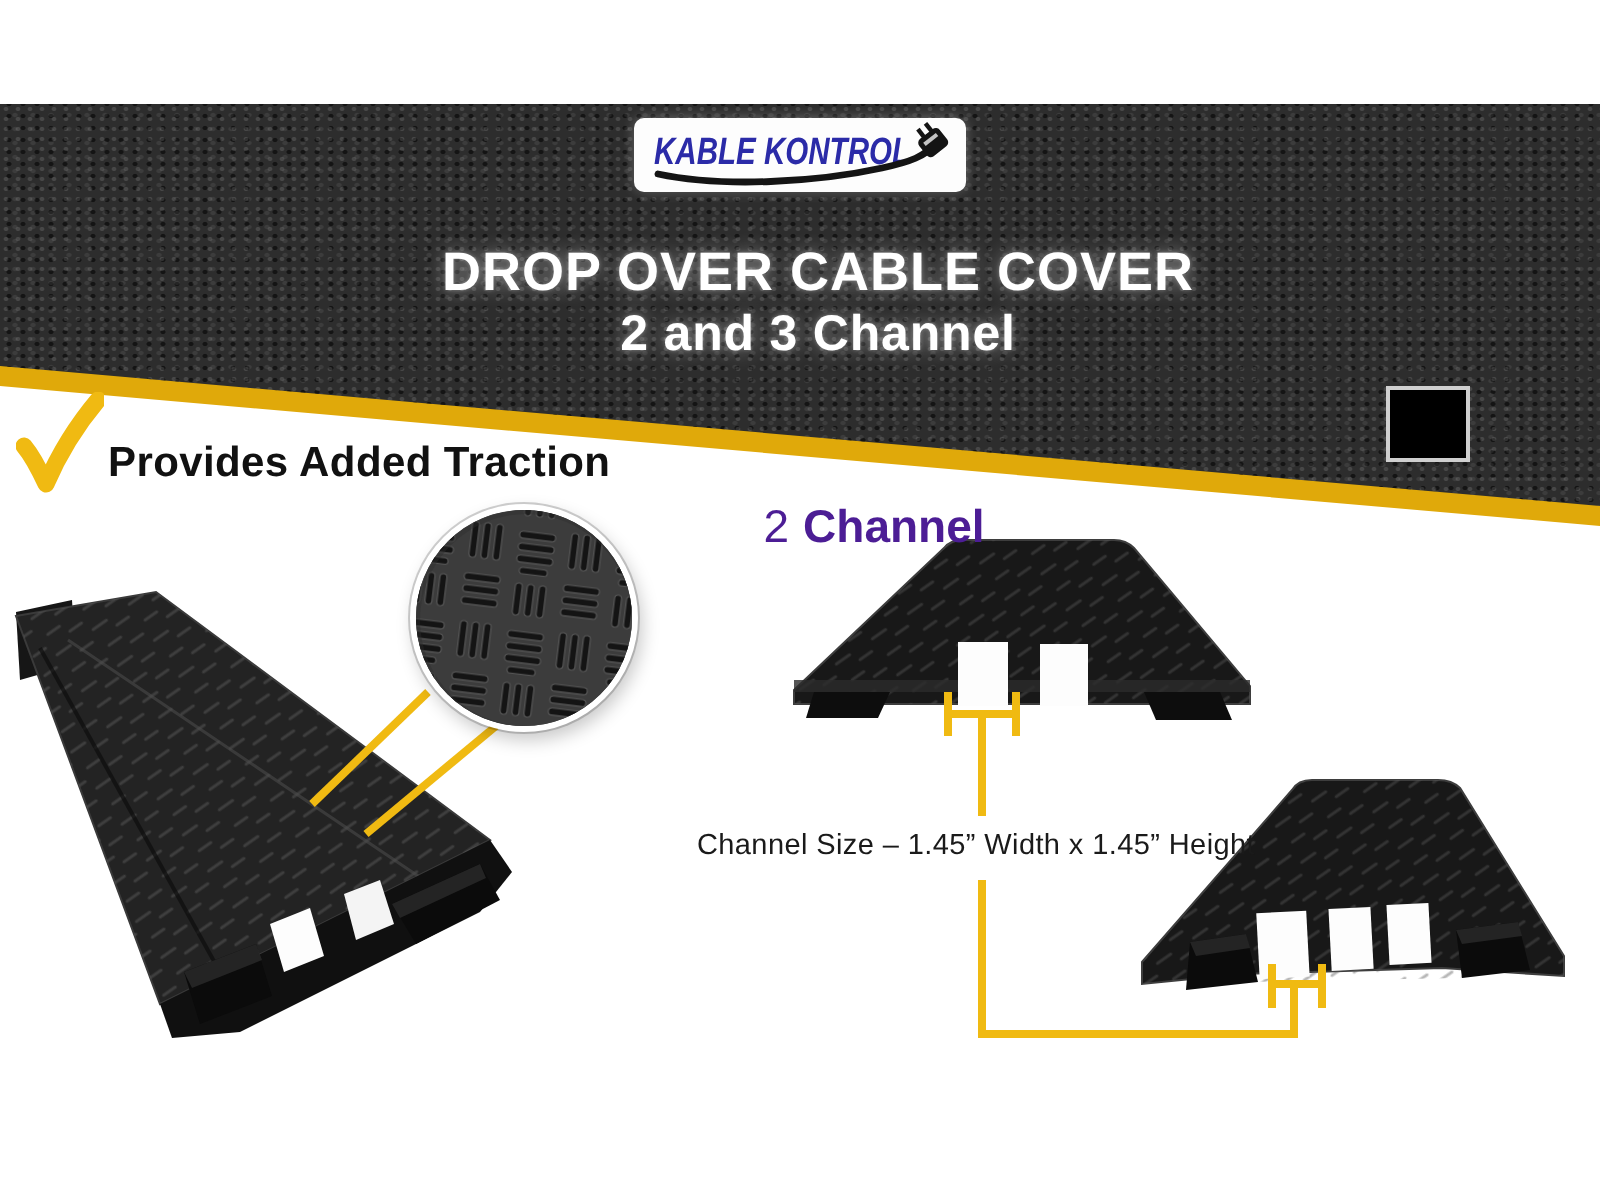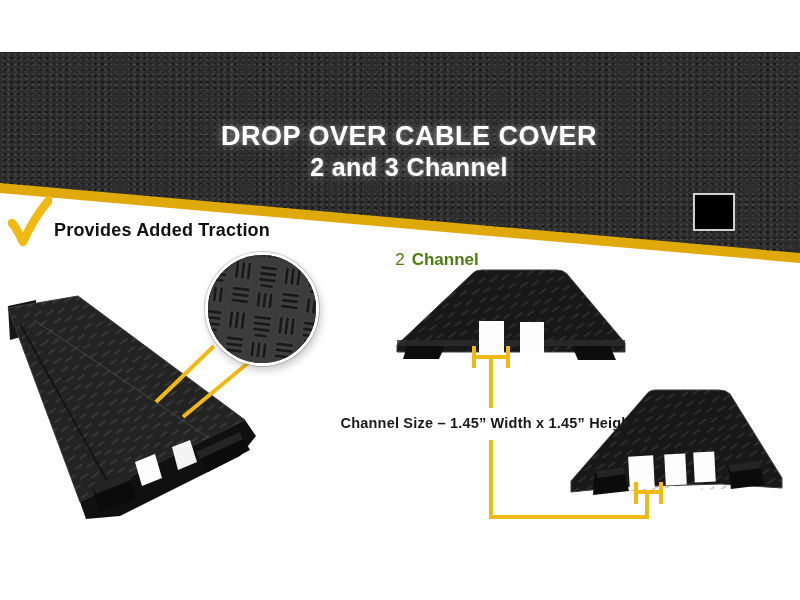--- a/index.html
+++ b/index.html
@@ -29,42 +29,42 @@
   #title2{font-size:25px;font-weight:700;letter-spacing:.4px;line-height:1.2;}
   
   #logo{position:absolute;left:317px;top:7px;width:166px;height:37px;background:#fdfdfd;
     border-radius:5px;box-shadow:0 0 6px rgba(255,255,255,.35),0 1px 3px rgba(0,0,0,.4);}
   
   #swatch{position:absolute;left:693px;top:141px;width:42px;height:38px;
     background:var(--c-swatch,#000);border:2px solid #cfcfcf;box-sizing:border-box;}
   
   #feature-row{position:absolute;left:8px;top:196px;width:330px;height:56px;}
   #check-icon{position:absolute;left:0;top:0;}
-  #feature-label{position:absolute;left:46px;top:24px;font-size:18px;font-weight:700;color:#111;
+  #feature-label{position:absolute;left:46px;top:24px;font-size:21px;font-weight:700;color:#111;
     letter-spacing:.2px;white-space:nowrap;}
   
   .product{position:absolute;}
   #ramp-photo{left:0;top:290px;}
   #two-ch-photo{left:395px;top:264px;}
   #three-ch-photo{left:561px;top:383px;}
   
   #magnifier{position:absolute;left:205px;top:252px;width:114px;height:114px;border-radius:50%;
     background:#3c3c3c;border:3px solid #fff;box-sizing:border-box;overflow:hidden;
     box-shadow:0 0 0 1px rgba(0,0,0,.18),2px 4px 9px rgba(0,0,0,.22);}
   
   #anno{position:absolute;left:0;top:0;width:800px;height:600px;pointer-events:none;}
   .yline{stroke:var(--c-accent_yellow,#F0BA12);stroke-width:4;fill:none;}
   
-  .prod-label{position:absolute;width:170px;text-align:center;color:#4d7c0f;font-size:17px;white-space:nowrap;}
+  .prod-label{position:absolute;width:170px;text-align:center;color:#4c1d95;font-size:23px;white-space:nowrap;}
   .prod-label .num{font-weight:400;}
   .prod-label .word{font-weight:700;margin-left:7px;}
   #two-ch-label{left:352px;top:250px;}
   #three-ch-label{left:608px;top:350px;}
   #channel-size-label{position:absolute;left:338px;top:415px;width:300px;text-align:center;
-    font-size:14.5px;font-weight:700;color:#1a1a1a;letter-spacing:.2px;white-space:nowrap;}
+    font-size:14.5px;font-weight:400;color:#1a1a1a;letter-spacing:.2px;white-space:nowrap;}
 </style>
 </head>
 <body>
 
 <div id="stage">
 
   <svg width="0" height="0" style="position:absolute" aria-hidden="true">
     <defs>
       <pattern id="treadBig" width="50" height="50" patternUnits="userSpaceOnUse" patternTransform="rotate(7)">
         <g fill="#141414" stroke="#777" stroke-width="0.6" stroke-opacity="0.55">
@@ -91,20 +91,32 @@
           <line x1="14" y1="19" x2="21" y2="19"></line>
         </g>
       </pattern>
     </defs>
   </svg>
 
   <div id="banner-wrap">
     <div id="banner-yellow" class="banner-layer"></div>
     <div id="banner-black" class="banner-layer">
 
+      <div id="logo">
+        <svg width="166" height="37" viewBox="0 0 166 37">
+          <text x="10" y="23" font-family="Liberation Sans, DejaVu Sans, sans-serif" font-size="19" font-weight="700" font-style="italic" fill="#2B2BA8" textLength="128" lengthAdjust="spacingAndGlyphs"><tspan id="logo-tspan">KABLE KONTROL</tspan></text>
+          <path d="M12,28 C45,35 92,32 124,25 C138,22 146,19 150,13" stroke="#141414" stroke-width="3.4" fill="none" stroke-linecap="round"></path>
+          <g transform="translate(150,12) rotate(-38)">
+            <rect x="-7" y="-5.5" width="13" height="11" rx="2.5" fill="#141414"></rect>
+            <rect x="-3.5" y="-10" width="2.2" height="5" fill="#141414"></rect>
+            <rect x="1.3" y="-10" width="2.2" height="5" fill="#141414"></rect>
+            <rect x="-4.5" y="-3" width="8" height="2" fill="#fff" opacity=".75"></rect>
+          </g>
+        </svg>
+      </div>
 
       <div id="banner-titles">
         <div id="title1">DROP OVER CABLE COVER</div>
         <div id="title2">2 and 3 Channel</div>
       </div>
 
       <div id="swatch"></div>
     </div>
   </div>
 

